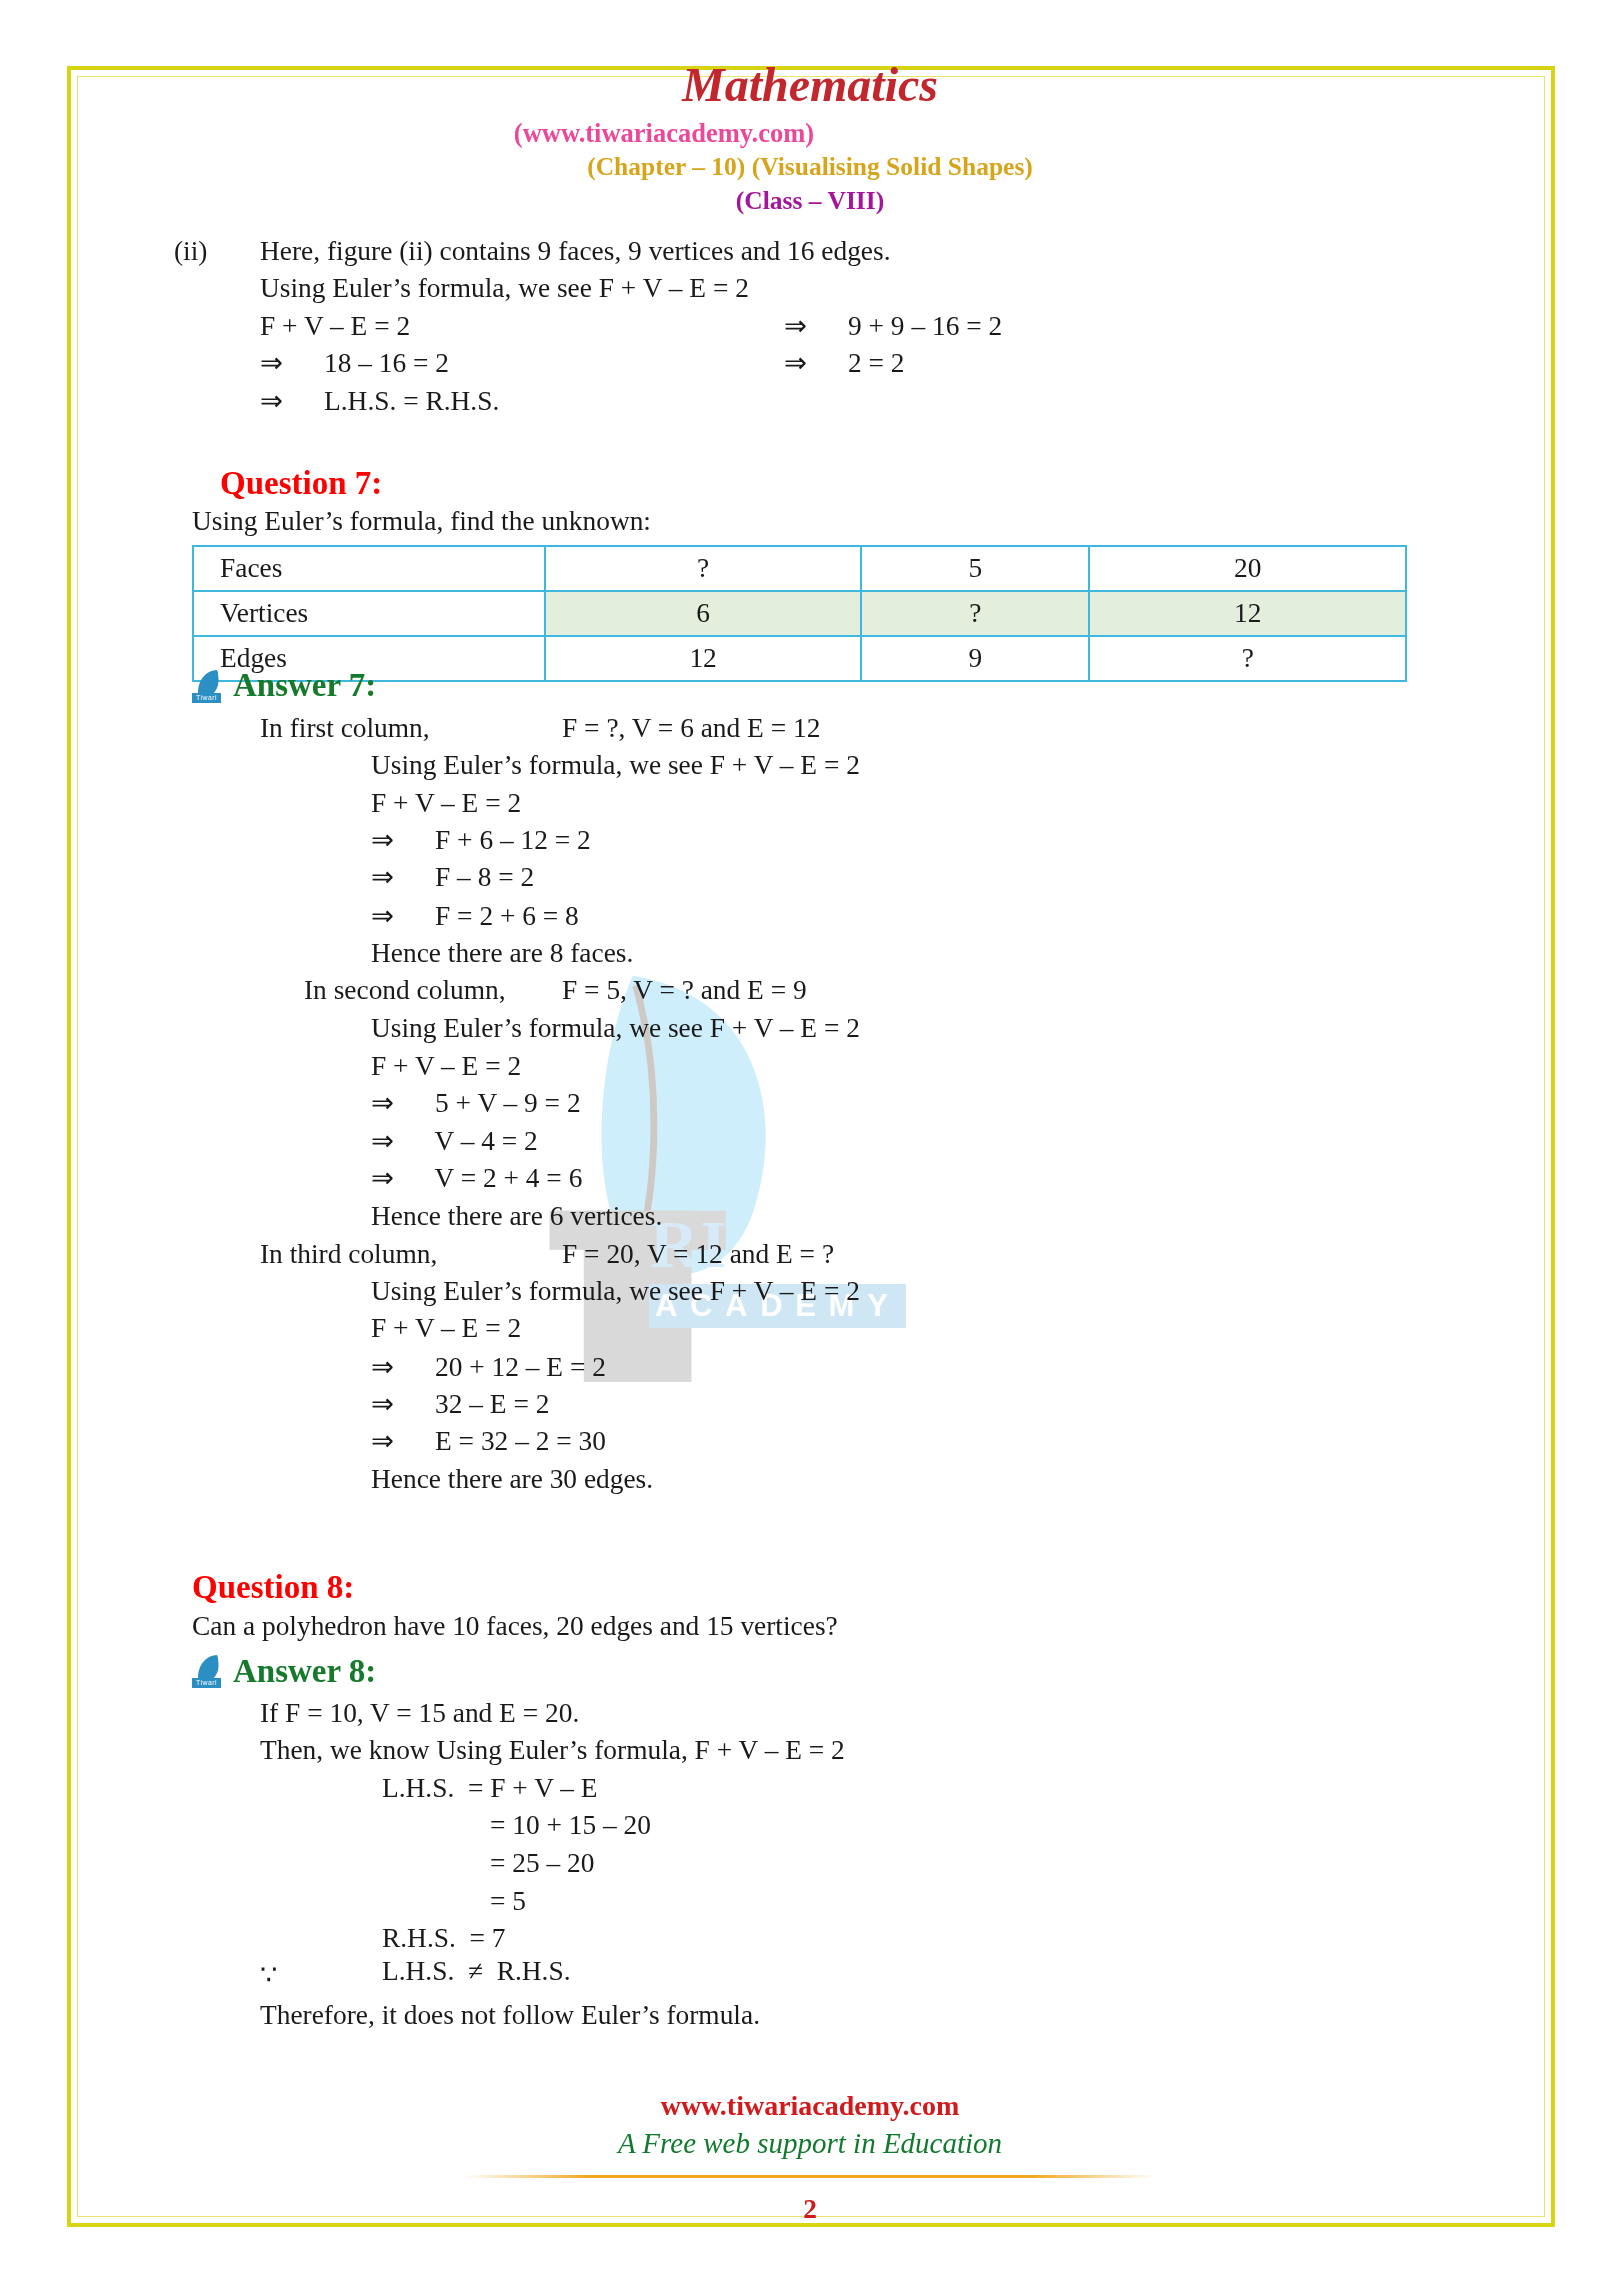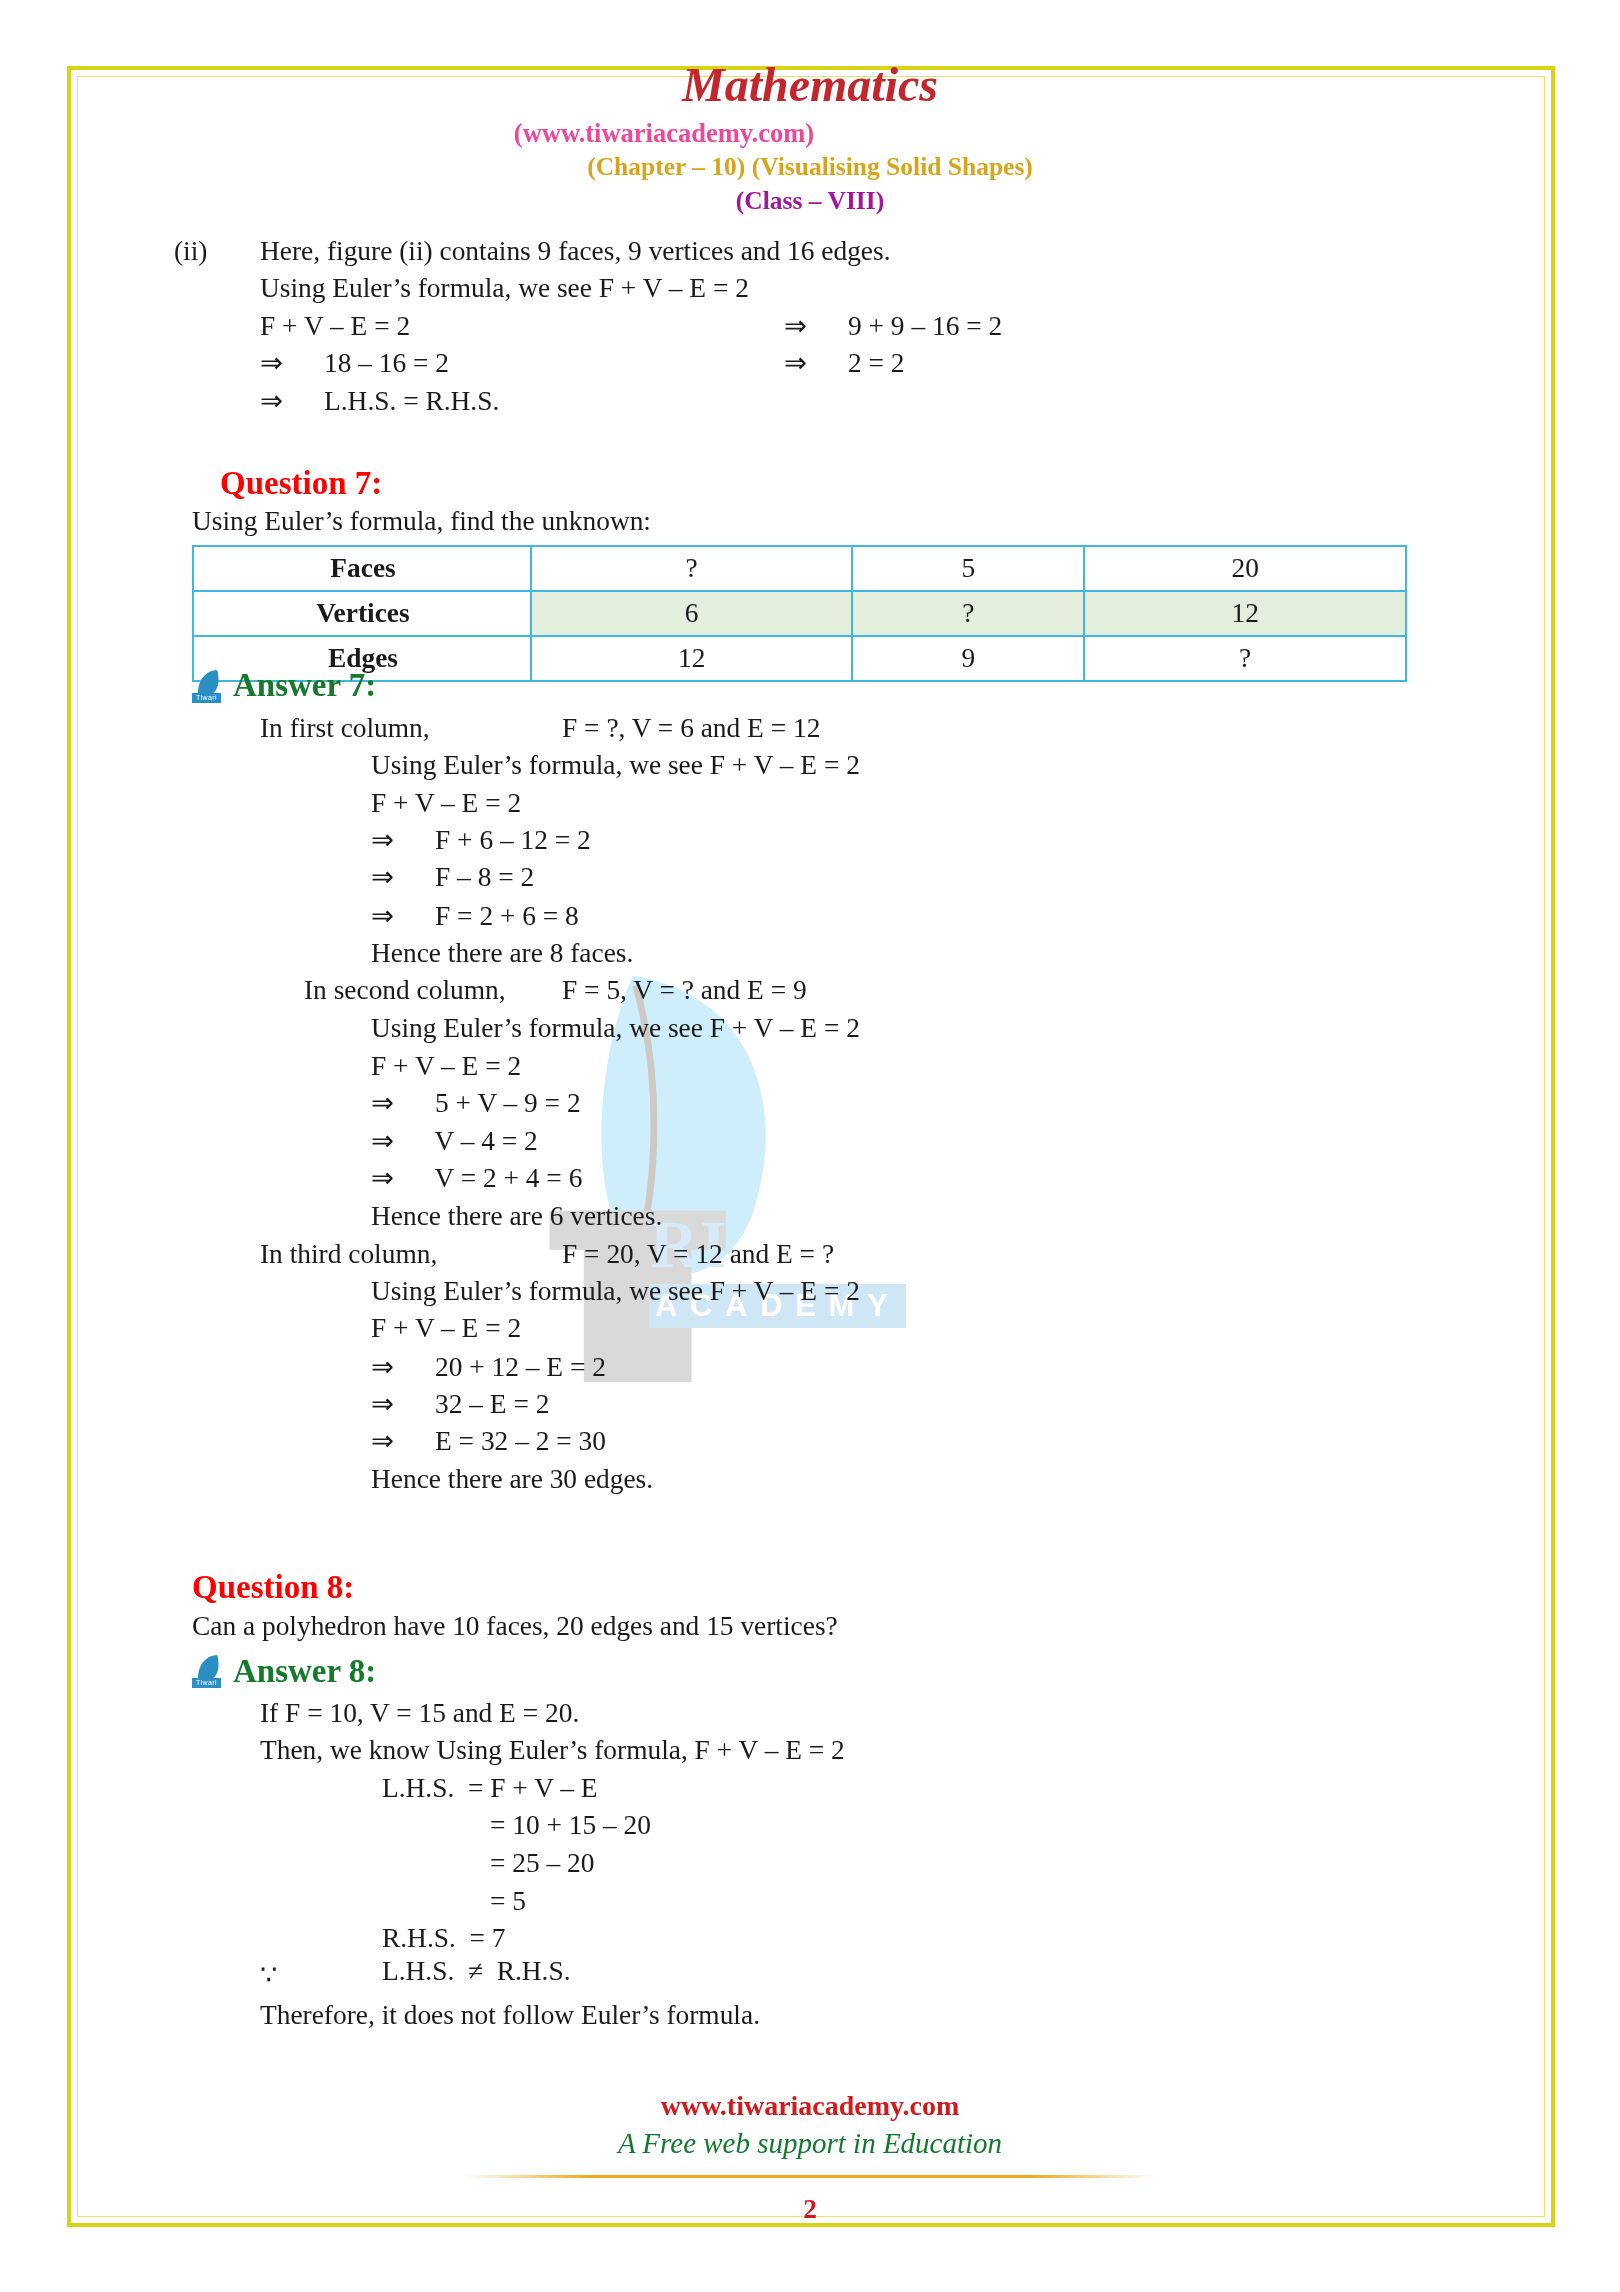--- a/index.html
+++ b/index.html
@@ -196,24 +196,24 @@
     color: #1a1a1a;
     background: #ffffff;
   }
   #euler-table td {
     border: 2px solid #3fb8e0;
     height: 39px;
     padding: 2px 9.8px;
     text-align: center;
   }
   #euler-table td.rowlabel {
-    text-align: center;
-    font-weight: bold;
+    text-align: left;
+    font-weight: normal;
     width: 314px;
-    padding-left: 12px;
+    padding-left: 26px;
   }
   #euler-table tr.tinted td {
     background: #e4eedd;
   }
   #euler-table tr.tinted td.rowlabel {
     background: #ffffff;
   }
 
   
   .ftr-site {

